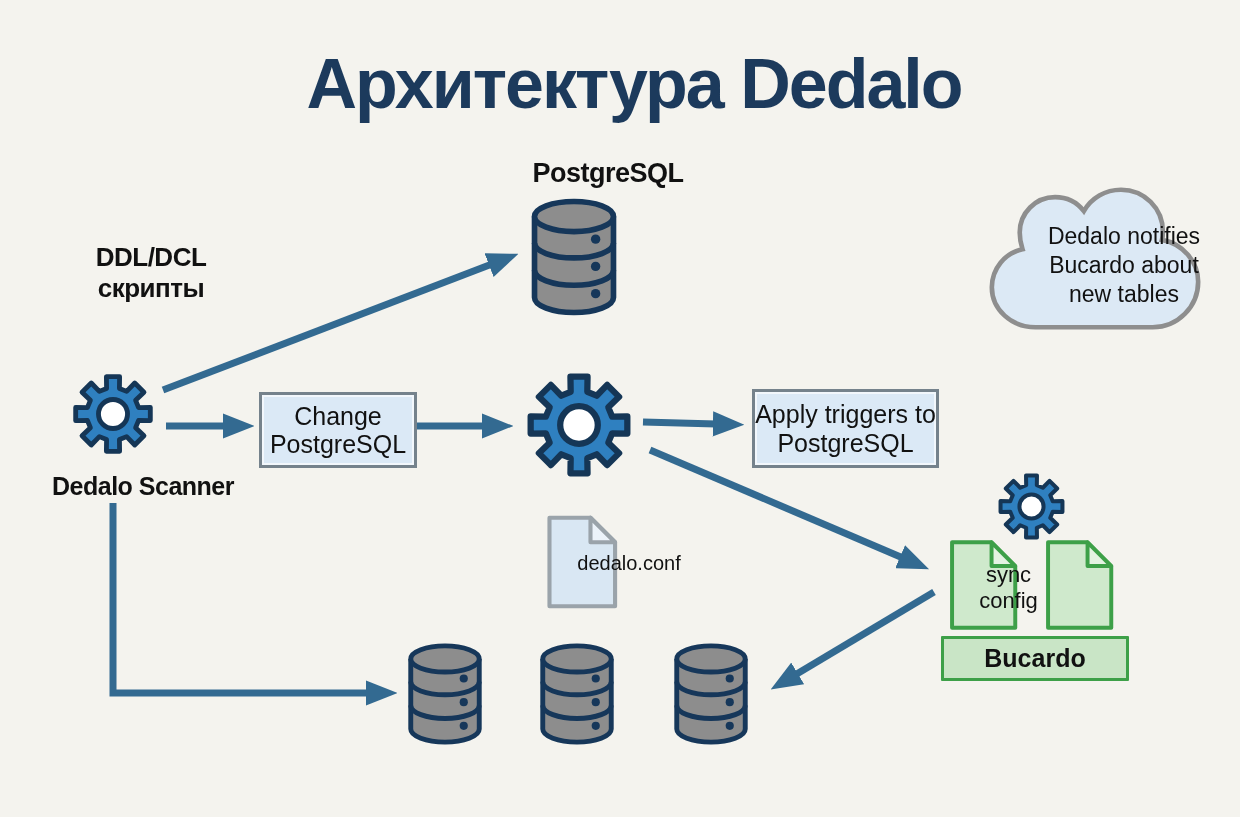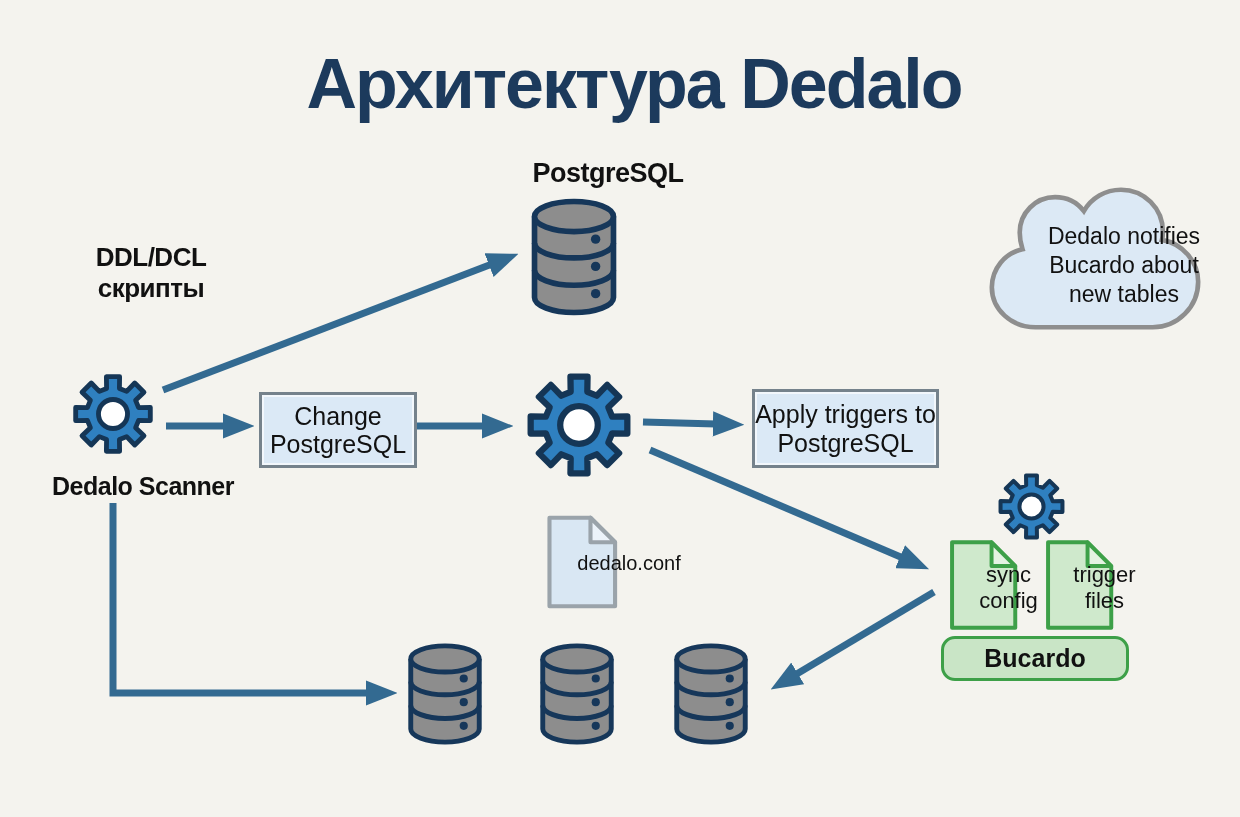--- a/index.html
+++ b/index.html
@@ -33,21 +33,21 @@
     box-shadow:inset 0 0 0 2px rgba(255,255,255,.65);
     display:flex;align-items:center;justify-content:center;
     font-size:25px;line-height:1.14;text-align:center;
     color:var(--text,#111);
   }
   .banner{
     position:absolute;
     left:941px;top:636px;width:182px;height:39px;
     background:var(--banner-green-fill,#c9e5c6);
     border:3px solid var(--file-green-stroke,#3da048);
-    border-radius:14px;
+    border-radius:1px;
     display:flex;align-items:center;justify-content:center;
     font-size:25px;font-weight:bold;color:var(--text,#111);
   }
 </style>
 </head>
 <body>
 
 <div class="stage">
 
   <svg class="canvas" width="1240" height="817" viewBox="0 0 1240 817">
@@ -116,18 +116,17 @@
 
   <div class="node-box" style="left:259px;top:392px;width:152px;height:70px;">Change PostgreSQL</div>
 
 
   <div class="node-box" style="left:752px;top:389px;width:181px;height:73px;">Apply triggers to PostgreSQL</div>
 
   <div class="lbl" style="left:521px;top:552px;width:160px;font-size:20px;">dedalo.conf</div>
 
   <div class="lbl" style="left:941px;top:562px;width:79px;font-size:22px;line-height:1.2;">sync config</div>
 
-  <div class="lbl" style="left:1037px;top:562px;width:79px;font-size:22px;line-height:1.2;">trigger files</div>
 
   <div class="banner">Bucardo</div>
 
 
 </div>
 
 </body></html>

